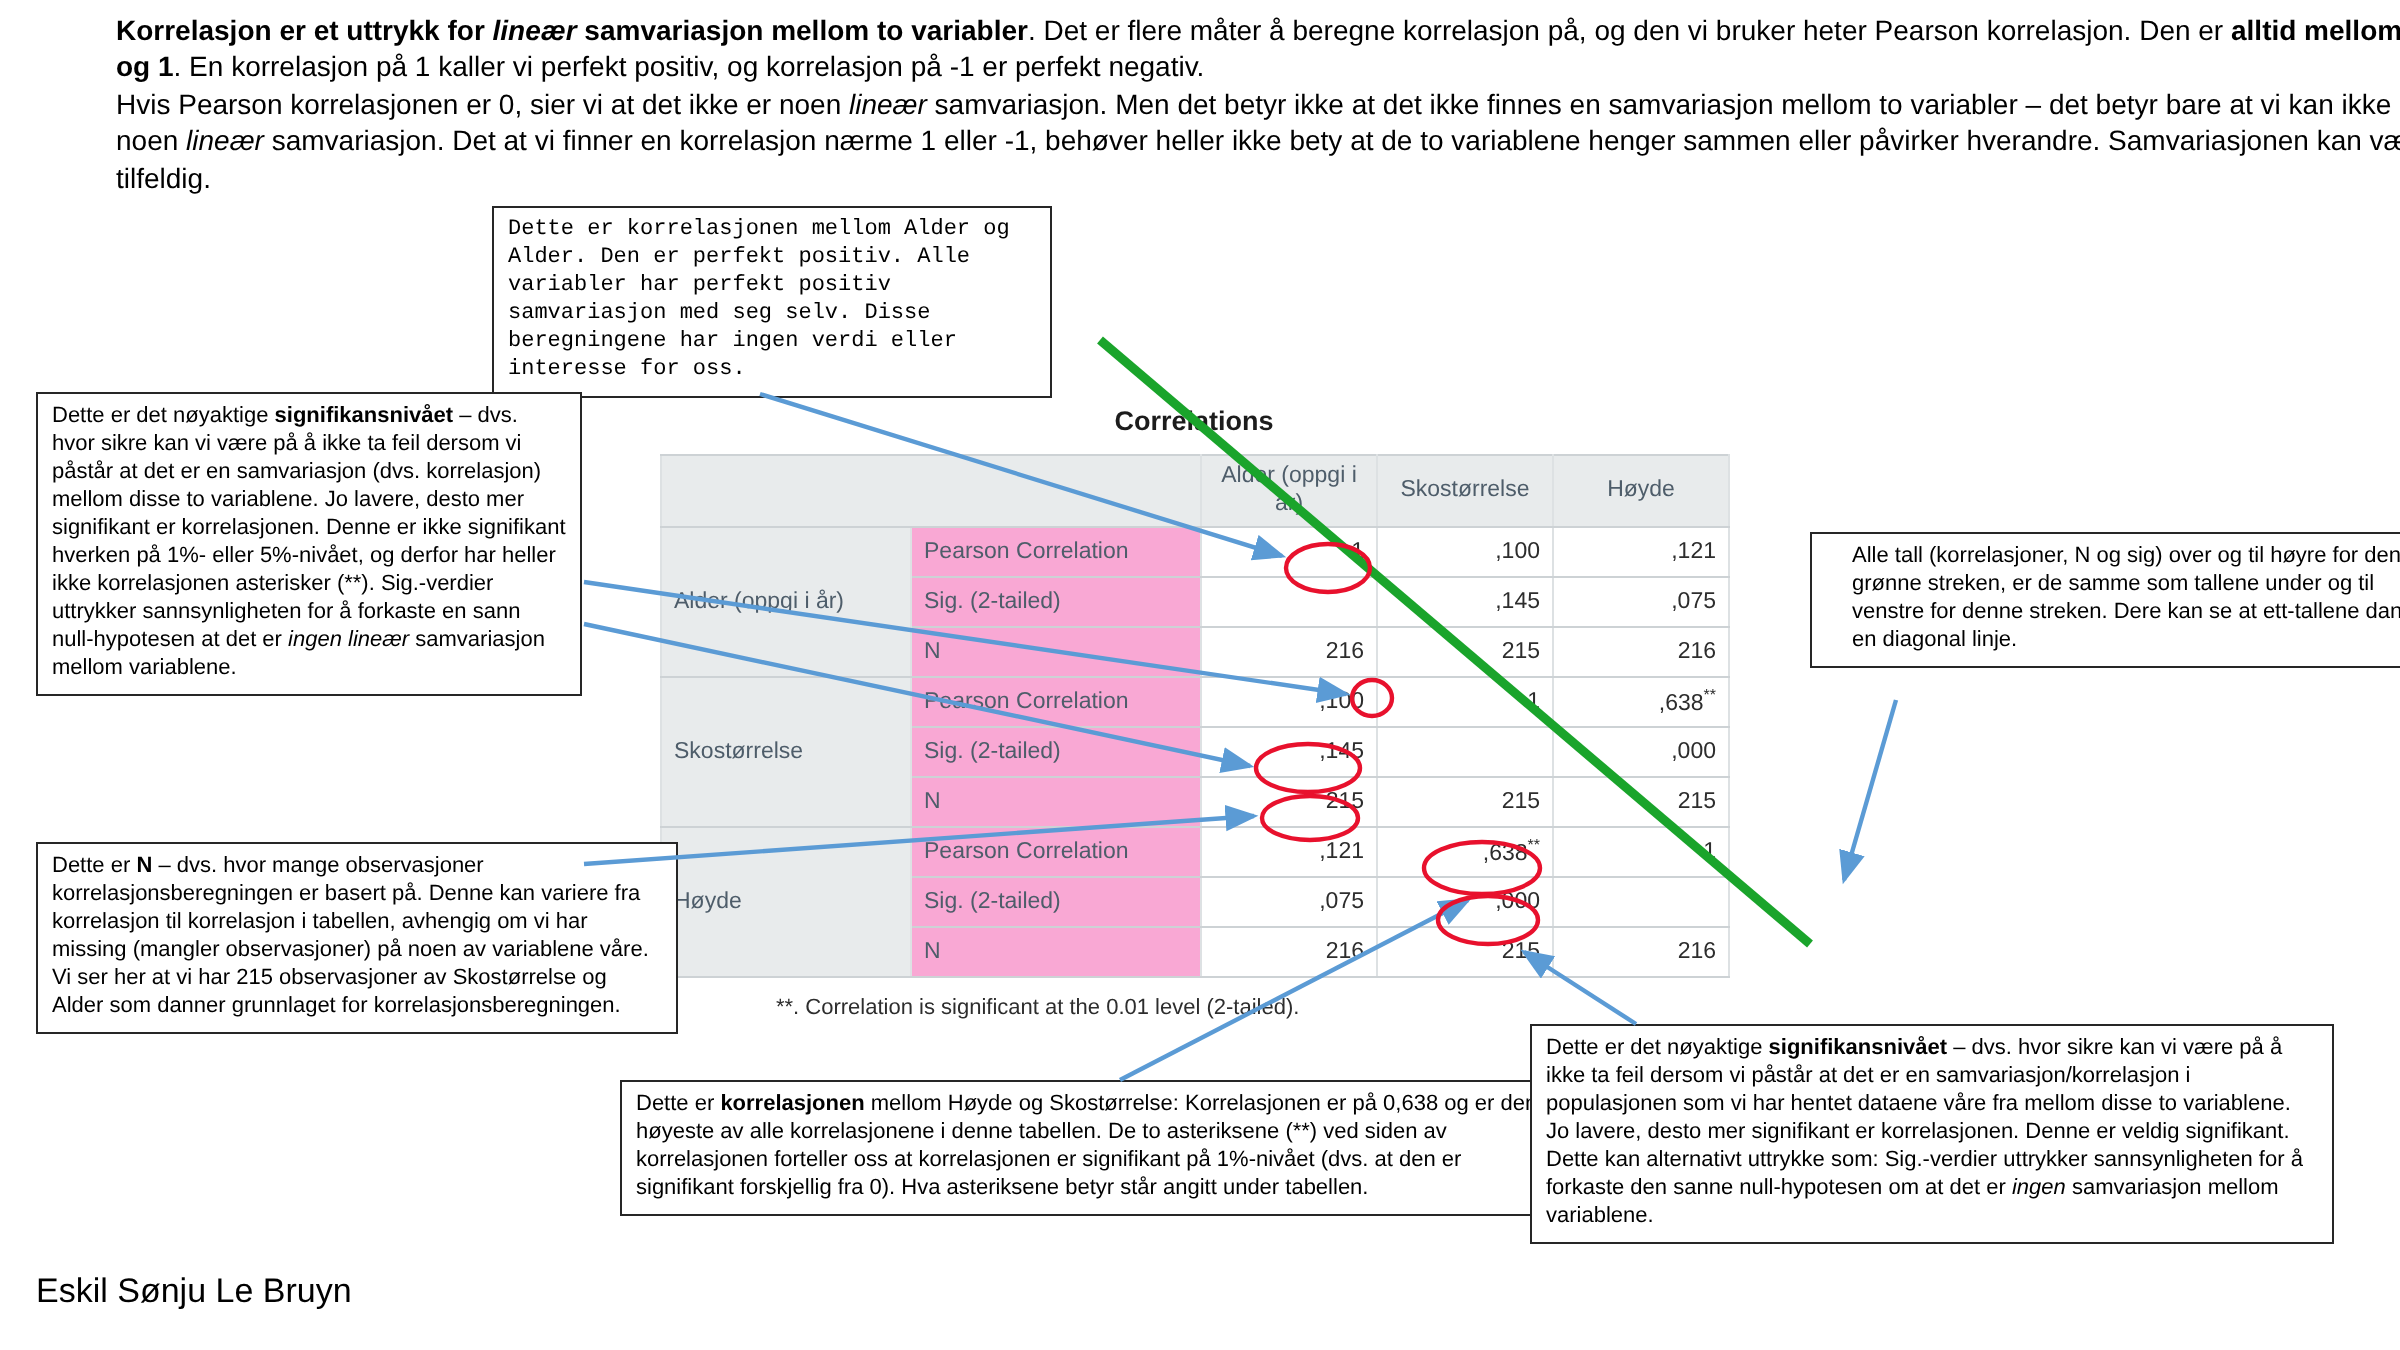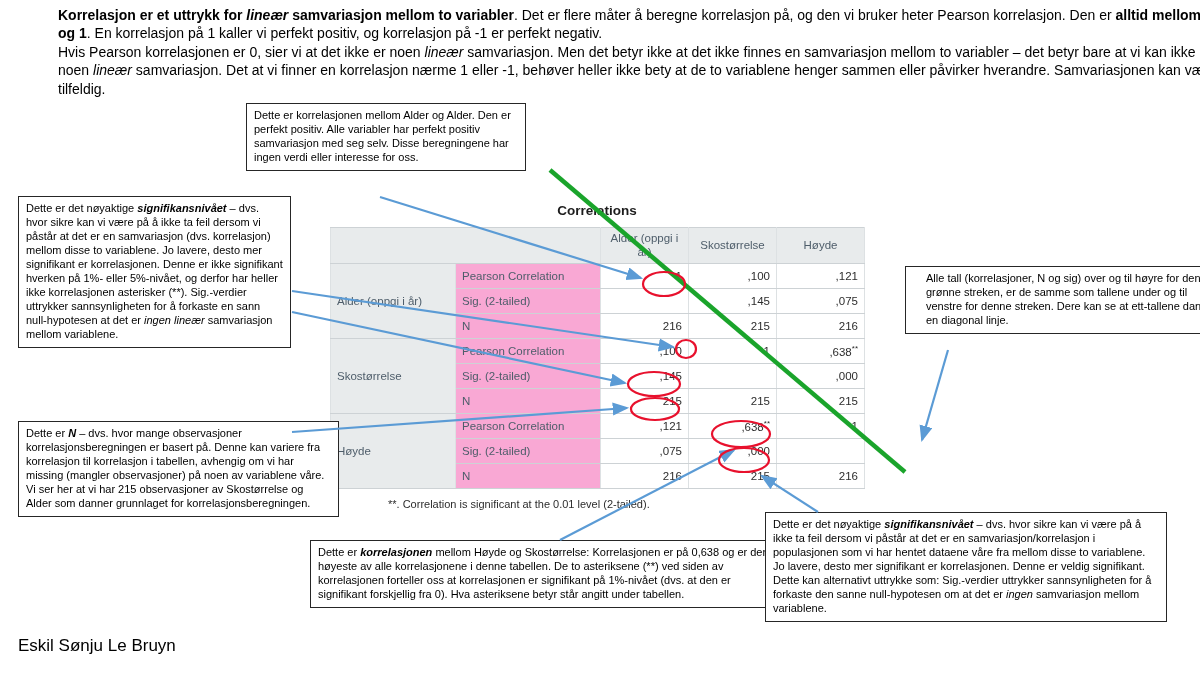--- a/index.html
+++ b/index.html
@@ -10,25 +10,25 @@
   }
   .intro { position:absolute; left:18px; top:6px; width:1174px; font-size:14px; line-height:1.32;margin-left:40px; }
   .intro .b { font-weight:bold; }
   .intro .bi { font-weight:bold; font-style:italic; }
   .intro .i { font-style:italic; }
 
   .callout {
     position:absolute; background:#fff; border:1px solid #262626;
     padding:5px 7px; font-size:11px; line-height:1.27; color:#000; z-index:3;
   }
-  .callout .b { font-weight:bold;font-style:italic; }
+  .callout .b { font-weight:bold; }
   .callout .i { font-style:italic; }
   .callout .bi { font-weight:normal; font-style:italic; }
 
-  .c-top { left:246px; top:103px; width:280px; }
+  .c-top { left:246px; top:103px; width:280px;font-family:Liberation Mono, monospace; }
   .c-left1 { left:18px; top:196px; width:273px; }
   .c-left2 { left:18px; top:421px; width:321px; }
   .c-right { left:905px; top:266px; width:323px;padding-left:20px; }
   .c-bmid { left:310px; top:540px; width:472px; }
   .c-bright { left:765px; top:512px; width:402px; }
 
   .spss { position:absolute; left:330px; top:203px; width:534px; z-index:1; }
   .spss-title { text-align:center; font-weight:bold; font-size:13.5px; color:#1c1c1c; margin-bottom:9px; }
   table.corr { border-collapse:collapse; width:534px; font-size:11.5px; table-layout:fixed; }
   table.corr th, table.corr td {

